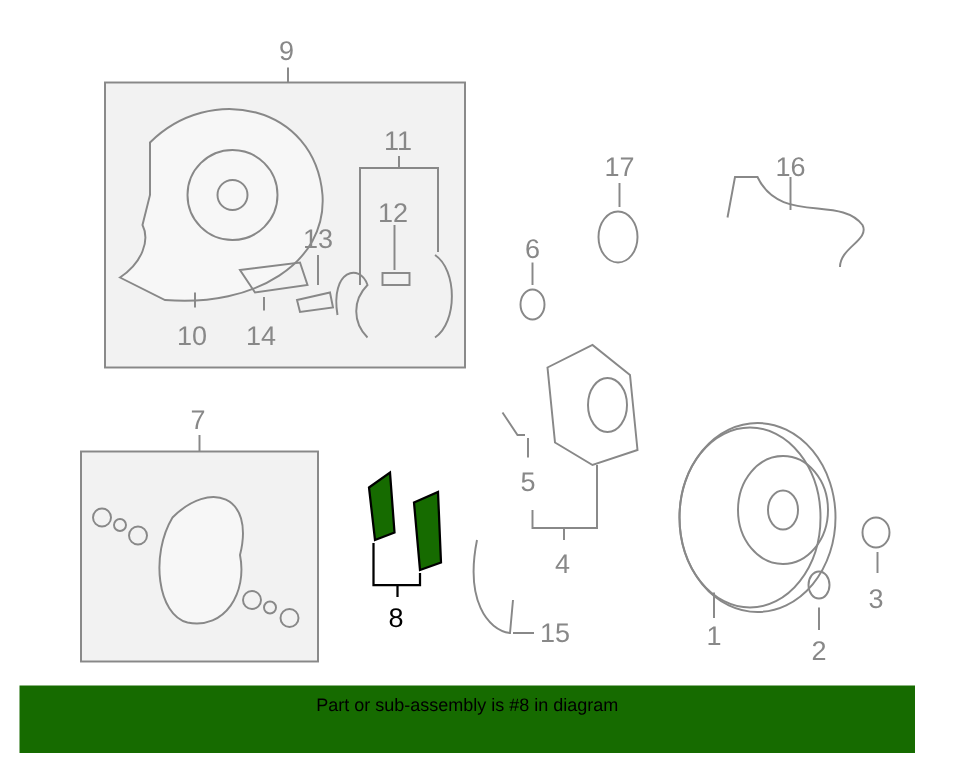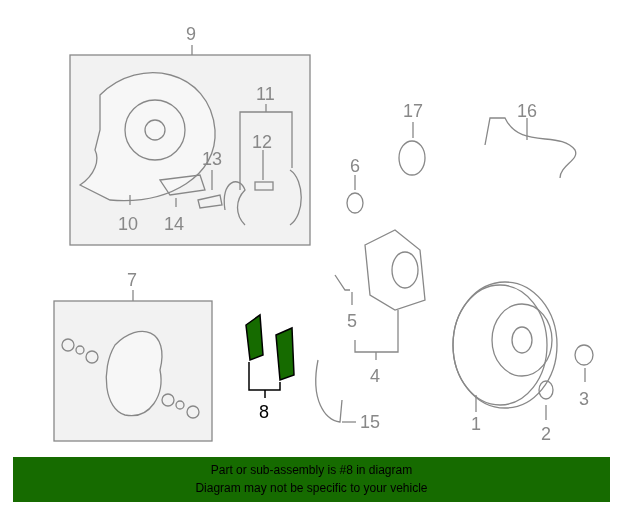--- a/index.html
+++ b/index.html
@@ -103,14 +103,13 @@
   <text class="callout" x="370" y="382">4</text>
   <text class="callout active" x="259" y="418">8</text>
   <text class="callout" x="360" y="428">15</text>
   <text class="callout" x="471" y="430">1</text>
   <text class="callout" x="541" y="440">2</text>
   <text class="callout" x="579" y="405">3</text>
 </svg>
 
 <div class="footer">
   <div>Part or sub-assembly is #8 in diagram</div>
-  <div>Diagram may not be specific to your vehicle</div>
 </div>
 
 </body></html>

